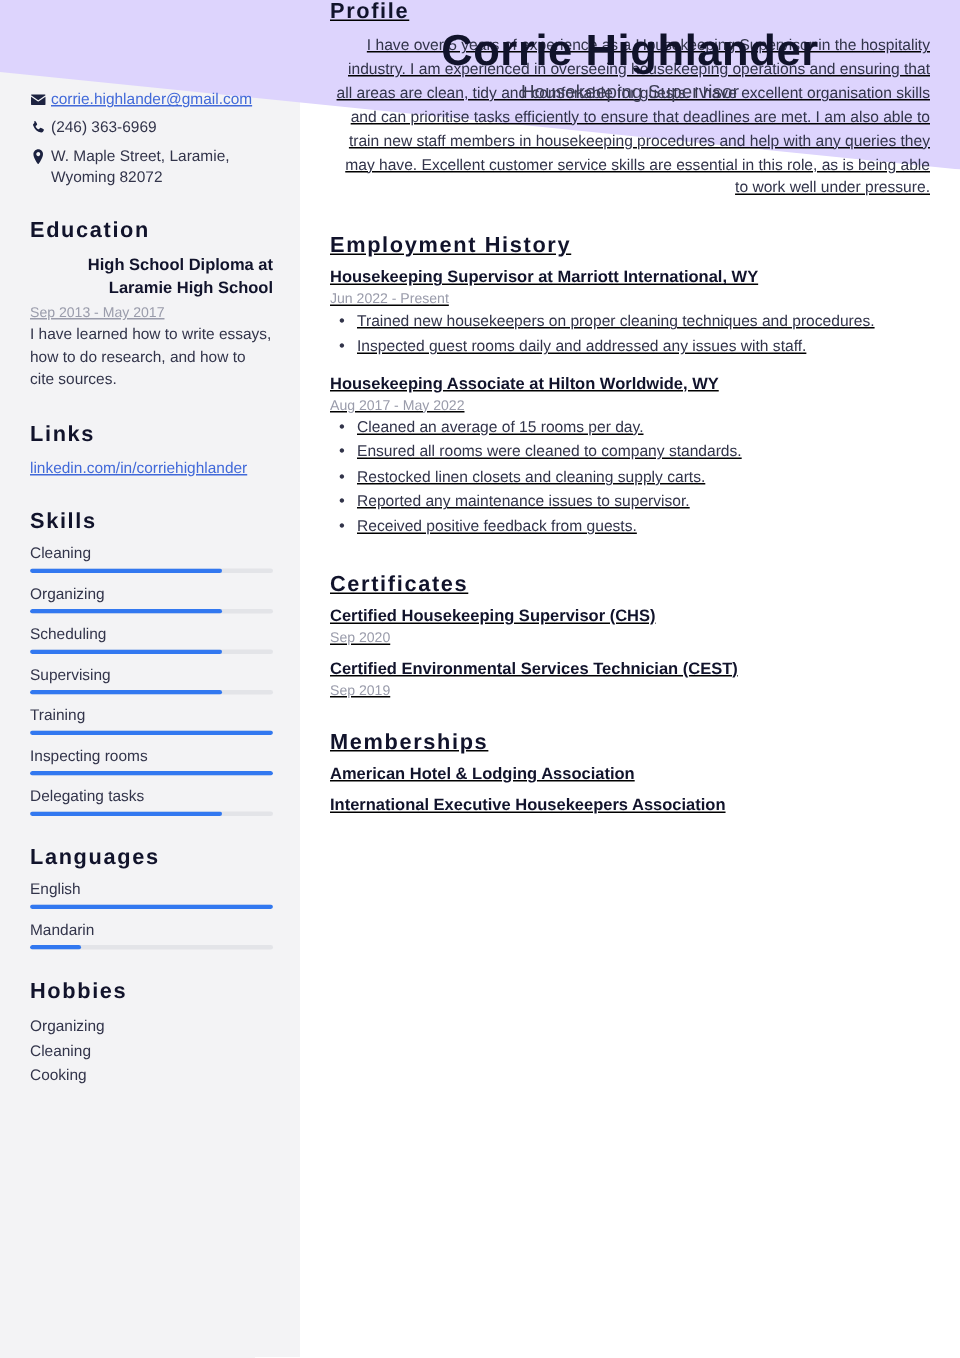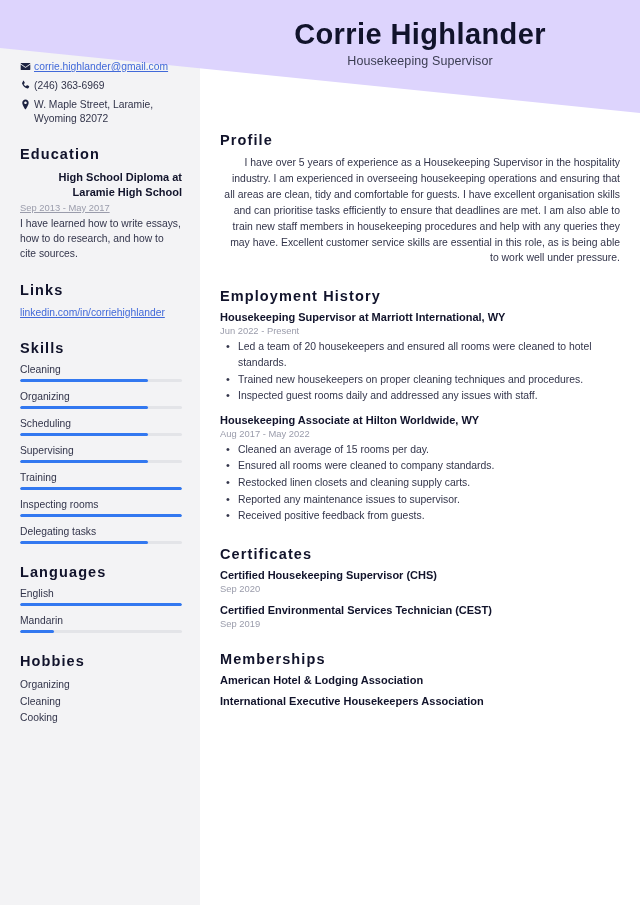--- a/index.html
+++ b/index.html
@@ -153,22 +153,22 @@
     font-size: 10.3px;
     color: #32344a;
     line-height: 1.62;
   }
 
   
   #main {
     position: absolute;
     left: 220px; top: 0;
     width: 400px;
-    padding-top: 132px;
     z-index: 2;
+    text-decoration: underline;
   }
 
   .main-h {
     font-size: 14.5px;
     font-weight: 700;
     color: #11132b;
     letter-spacing: 1.1px;
     margin-bottom: 7px;
   }
   .main-block { margin-top: 22px; }
@@ -377,21 +377,20 @@
       <div class="body-text">I have over 5 years of experience as a Housekeeping Supervisor in the hospitality industry. I am experienced in overseeing housekeeping operations and ensuring that all areas are clean, tidy and comfortable for guests. I have excellent organisation skills and can prioritise tasks efficiently to ensure that deadlines are met. I am also able to train new staff members in housekeeping procedures and help with any queries they may have. Excellent customer service skills are essential in this role, as is being able to work well under pressure.</div>
     </div>
 
     <div class="main-block">
       <div class="main-h">Employment History</div>
       <div id="jobs-list">
           <div>
             <div class="job-title-line">Housekeeping Supervisor at Marriott International, WY</div>
             <div class="job-date">Jun 2022 - Present</div>
             <ul class="bullets">
-              <li>Led a team of 20 housekeepers and ensured all rooms were cleaned to hotel standards.</li>
               <li>Trained new housekeepers on proper cleaning techniques and procedures.</li>
               <li>Inspected guest rooms daily and addressed any issues with staff.</li>
             </ul>
           </div>
           <div>
             <div class="job-title-line">Housekeeping Associate at Hilton Worldwide, WY</div>
             <div class="job-date">Aug 2017 - May 2022</div>
             <ul class="bullets">
               <li>Cleaned an average of 15 rooms per day.</li>
               <li>Ensured all rooms were cleaned to company standards.</li>

